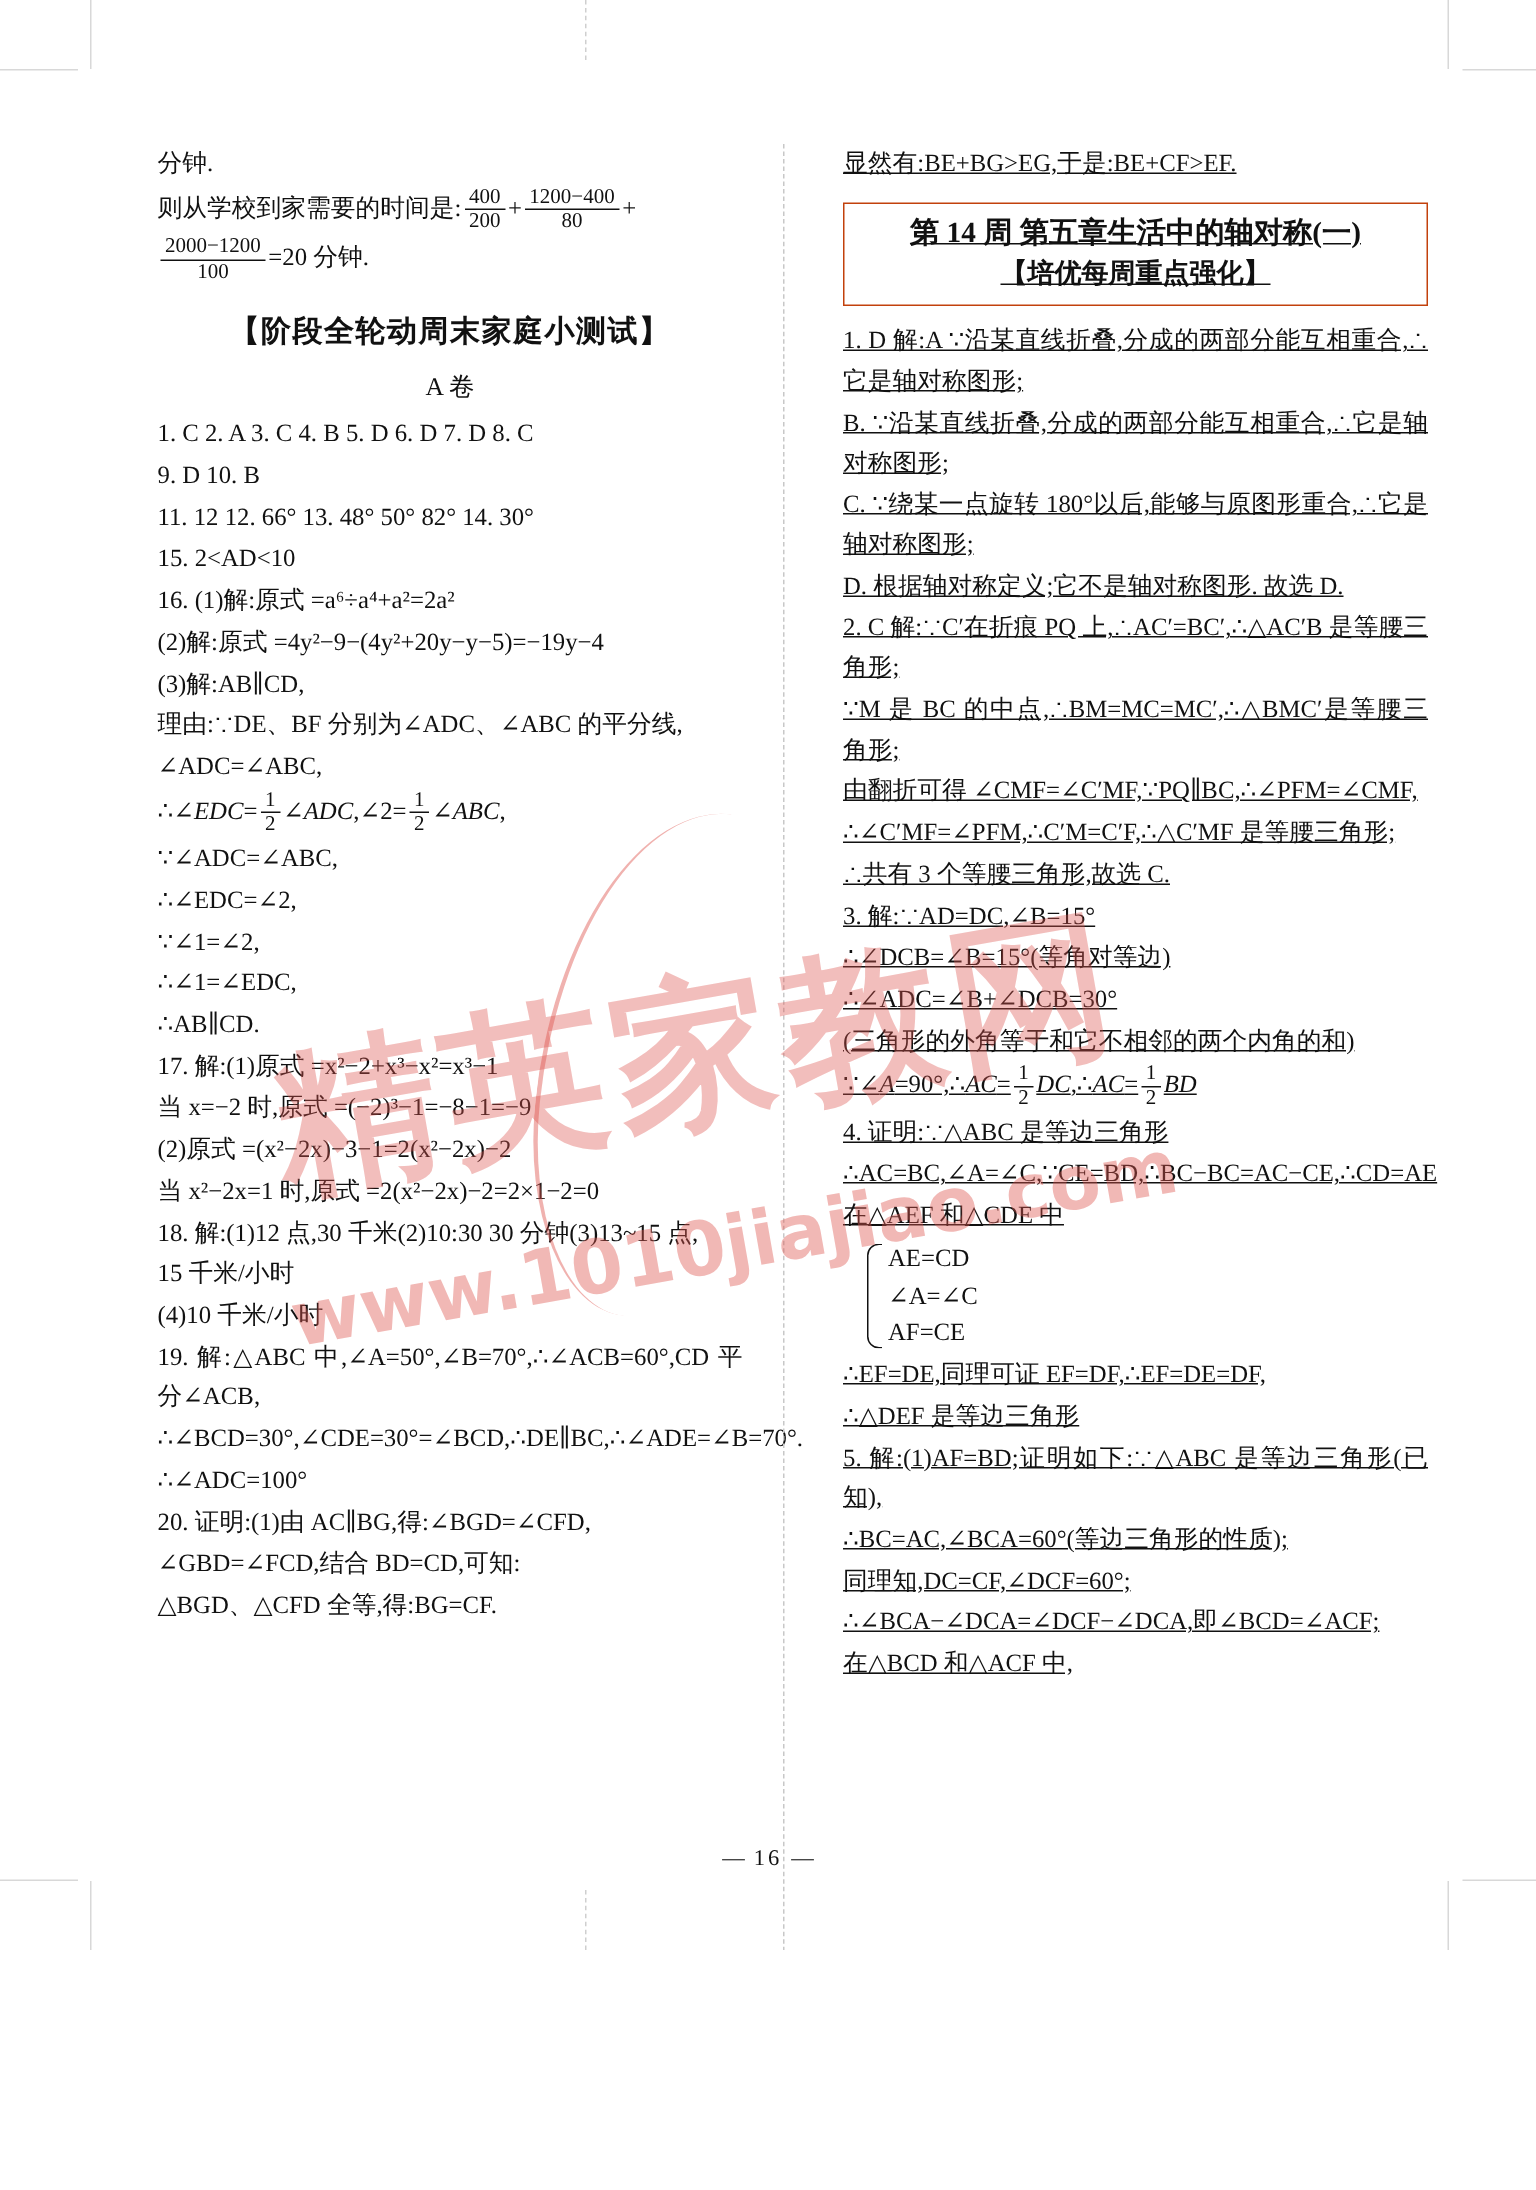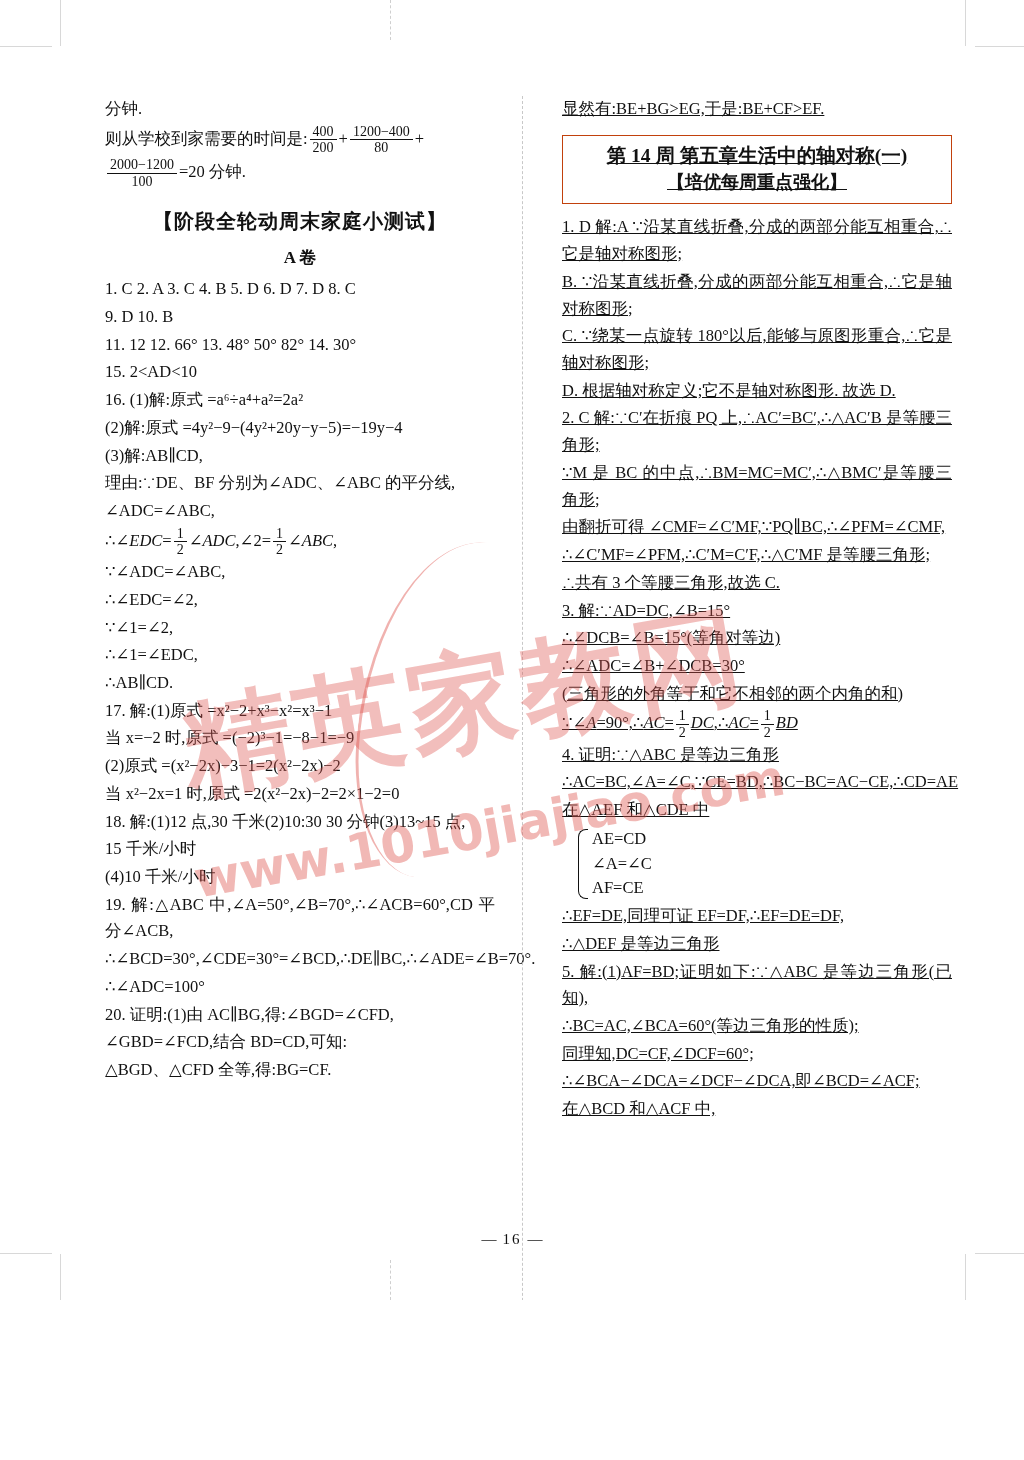--- a/index.html
+++ b/index.html
@@ -76,21 +76,21 @@
 
   .boxhead {
     text-align: center;
     font-weight: bold;
     font-size: 20px;
     margin: 16px 0 6px 0;
     letter-spacing: 1px;
   }
   .subhead {
     text-align: center;
-    font-weight: bold;
+    font-weight: normal;
     font-size: 17px;
     margin: 2px 0 5px 0;
   }
   .chapter-title {
     border: 1px solid #c2410c;
     padding: 7px 6px 9px 6px;
     margin: 12px 0 10px 0;
     text-align: center;
     font-weight: bold;
     font-size: 19.5px;

